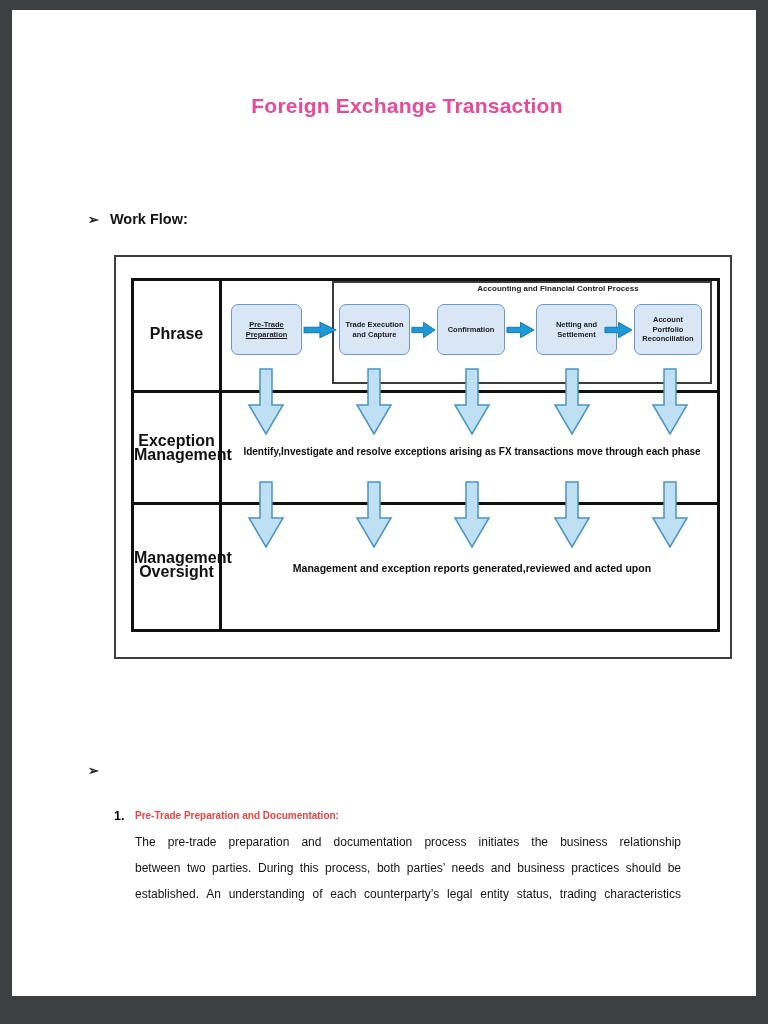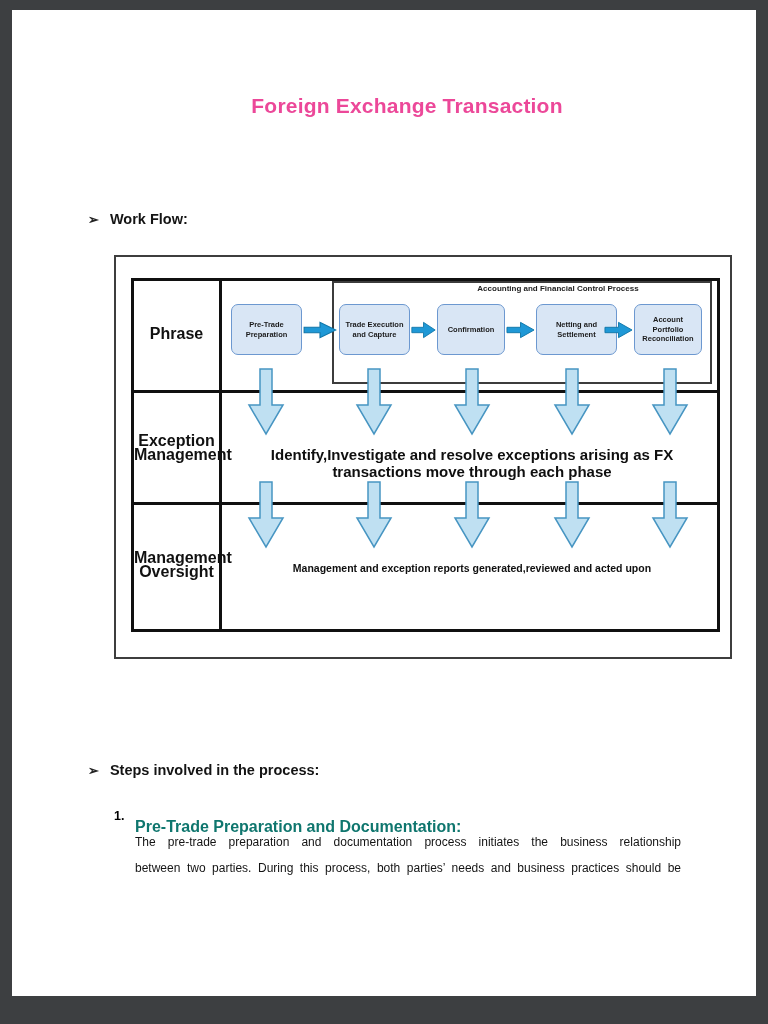--- a/index.html
+++ b/index.html
@@ -45,44 +45,44 @@
 
   .afcp-box{left:332px;top:281px;width:380px;height:103px;
     border:2px solid #3c3c3c;box-sizing:border-box;background:transparent;}
   .afcp-label{left:332px;top:284px;width:380px;text-align:center;
     font-size:8px;font-weight:600;color:#1c1c1c;margin-left:36px;}
 
   .phase-box{top:304px;height:51px;box-sizing:border-box;
     background:#d9e6f5;border:1.5px solid #6c98d0;border-radius:7px;
     display:flex;align-items:center;justify-content:center;text-align:center;
     font-size:7.5px;font-weight:600;line-height:9.5px;color:#1b1b1b;padding:2px 3px;}
-  .pb0{left:231px;width:71px;}
+  .pb0{left:231px;width:71px;text-decoration:underline;}
   .pb1{left:339px;width:71px;}
   .pb2{left:437px;width:68px;}
   .pb3{left:536px;width:81px;}
   .pb4{left:634px;width:68px;}
 
   .right-arrow{top:321px;height:18px;}
   .ra0{left:303px;width:34px;}
   .ra1{left:411px;width:25px;}
   .ra2{left:506px;width:29px;}
   .ra3{left:604px;width:29px;}
 
   .down-arrow{width:38px;height:68px;}
   .dr1{top:368px;}
   .dr2{top:481px;}
   .dc0{left:247px;} .dc1{left:355px;} .dc2{left:453px;} .dc3{left:553px;} .dc4{left:651px;}
 
   .band-text{left:230px;width:484px;text-align:center;color:#0f0f0f;}
-  .exception-text{top:446px;font-size:15px;font-weight:600;}
+  .exception-text{top:446px;font-size:10px;font-weight:600;}
   .oversight-text{top:562px;font-size:10.5px;font-weight:700;}
 
   
   .step-number{left:114px;top:809px;font-size:12.5px;font-weight:700;}
-  .step-title{left:135px;top:810px;font-size:16px;font-weight:700;color:#0f766e;margin-top:8px;}
+  .step-title{left:135px;top:810px;font-size:10px;font-weight:700;color:#ef4444;}
   .step-body{left:135px;top:829px;width:546px;font-size:12px;color:#141414;}
   .step-body .line{height:26px;line-height:26px;
     text-align:justify;text-align-last:justify;white-space:normal;}
 </style>
 </head>
 <body>
 
 <div class="abs frame frame-top"></div>
 <div class="abs frame frame-left"></div>
 <div class="abs frame frame-right"></div>
@@ -158,21 +158,21 @@
     <polygon points="13,1 25,1 25,37 36,37 19,66 2,37 13,37" fill="#bfe0f2" stroke="#4795c2" stroke-width="1.5"></polygon>
   </svg>
 <svg class="abs down-arrow dr2 dc4" viewBox="0 0 38 68">
     <polygon points="13,1 25,1 25,37 36,37 19,66 2,37 13,37" fill="#bfe0f2" stroke="#4795c2" stroke-width="1.5"></polygon>
   </svg>
 
 <div class="abs band-text oversight-text">Management and exception reports generated,reviewed and acted upon</div>
 
 <div class="abs section-heading steps-heading">
   <span class="bullet">➢</span>
-  <span>Steps involved in the process:</span>
 </div>
 
 <div class="abs step-number">1.</div>
 <div class="abs step-title">Pre-Trade Preparation and Documentation:</div>
 <div class="abs step-body">
   <div class="line">The pre-trade preparation and documentation process initiates the business relationship</div>
   <div class="line">between two parties. During this process, both parties’ needs and business practices should be</div>
+  <div class="line">established. An understanding of each counterparty’s legal entity status, trading characteristics</div>
 </div>
 
 </body></html>

